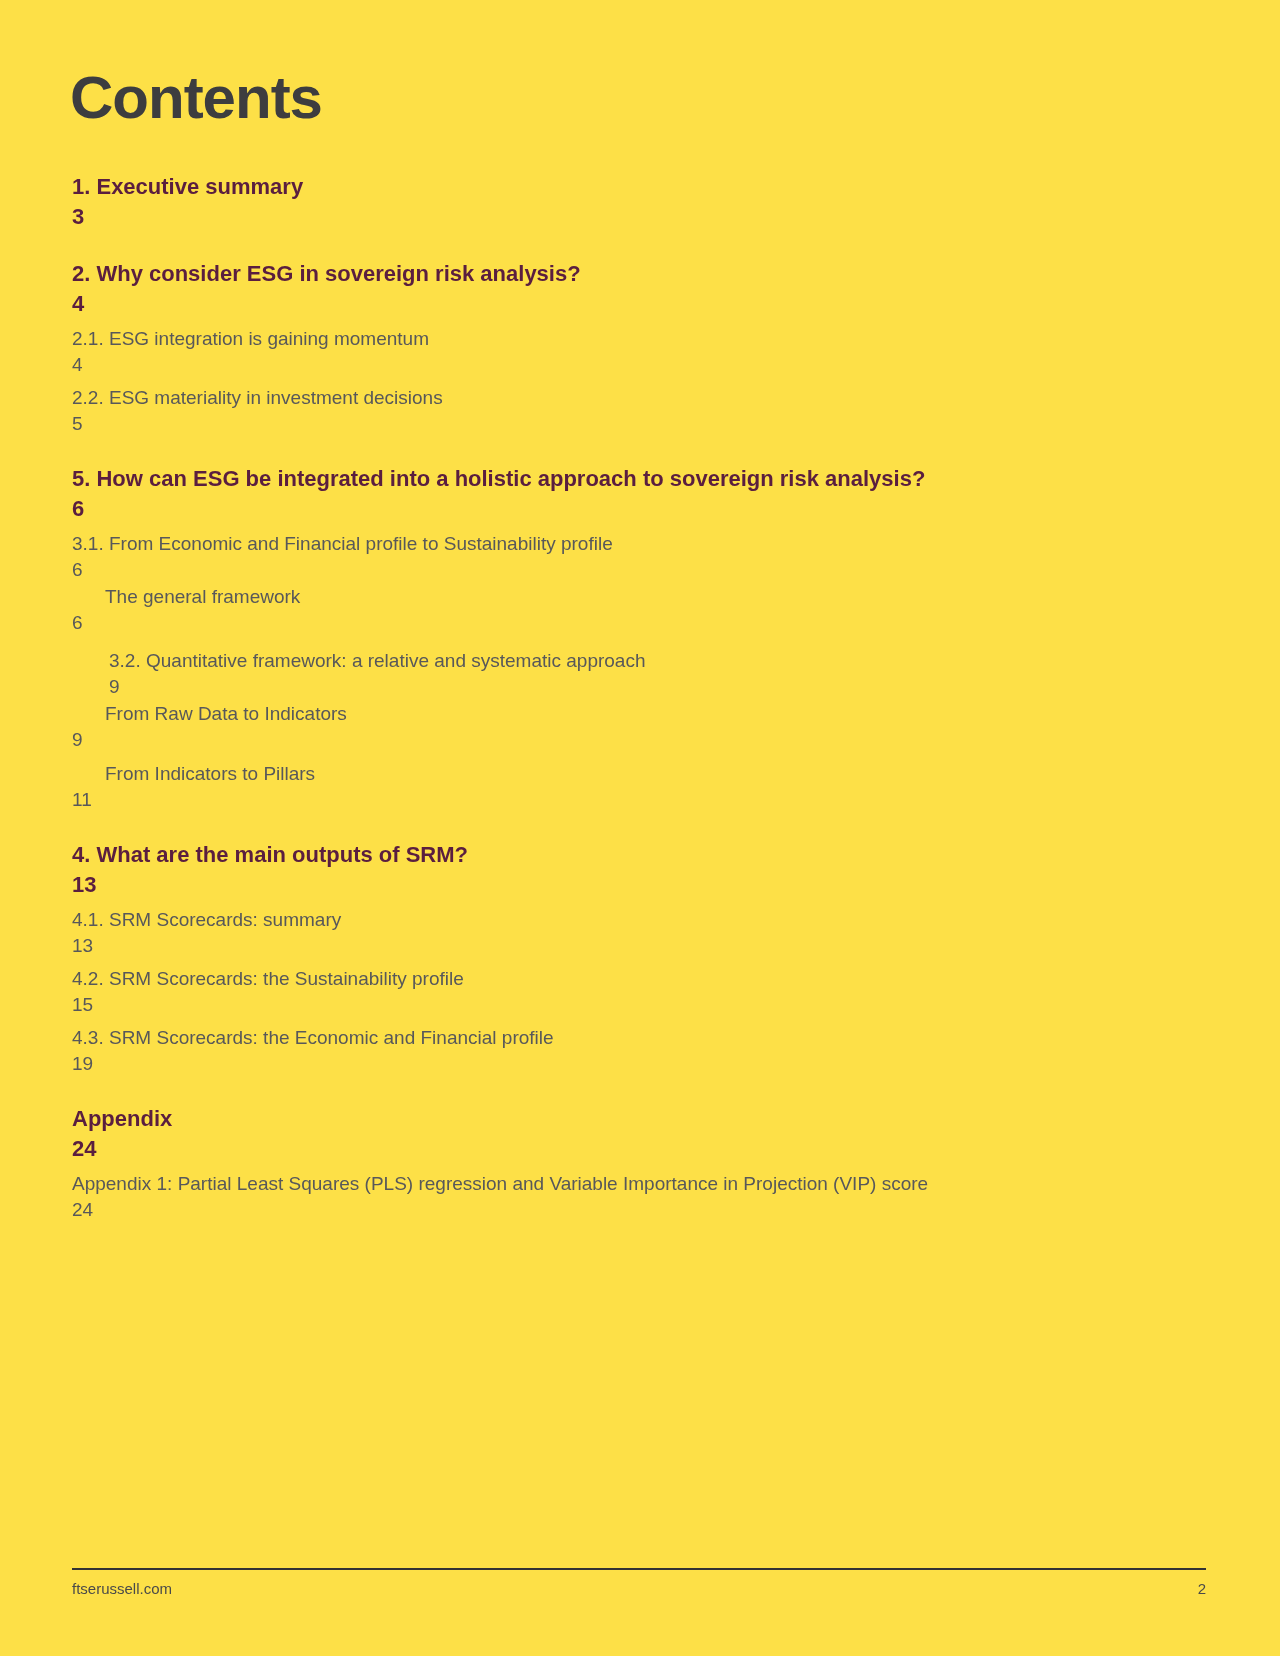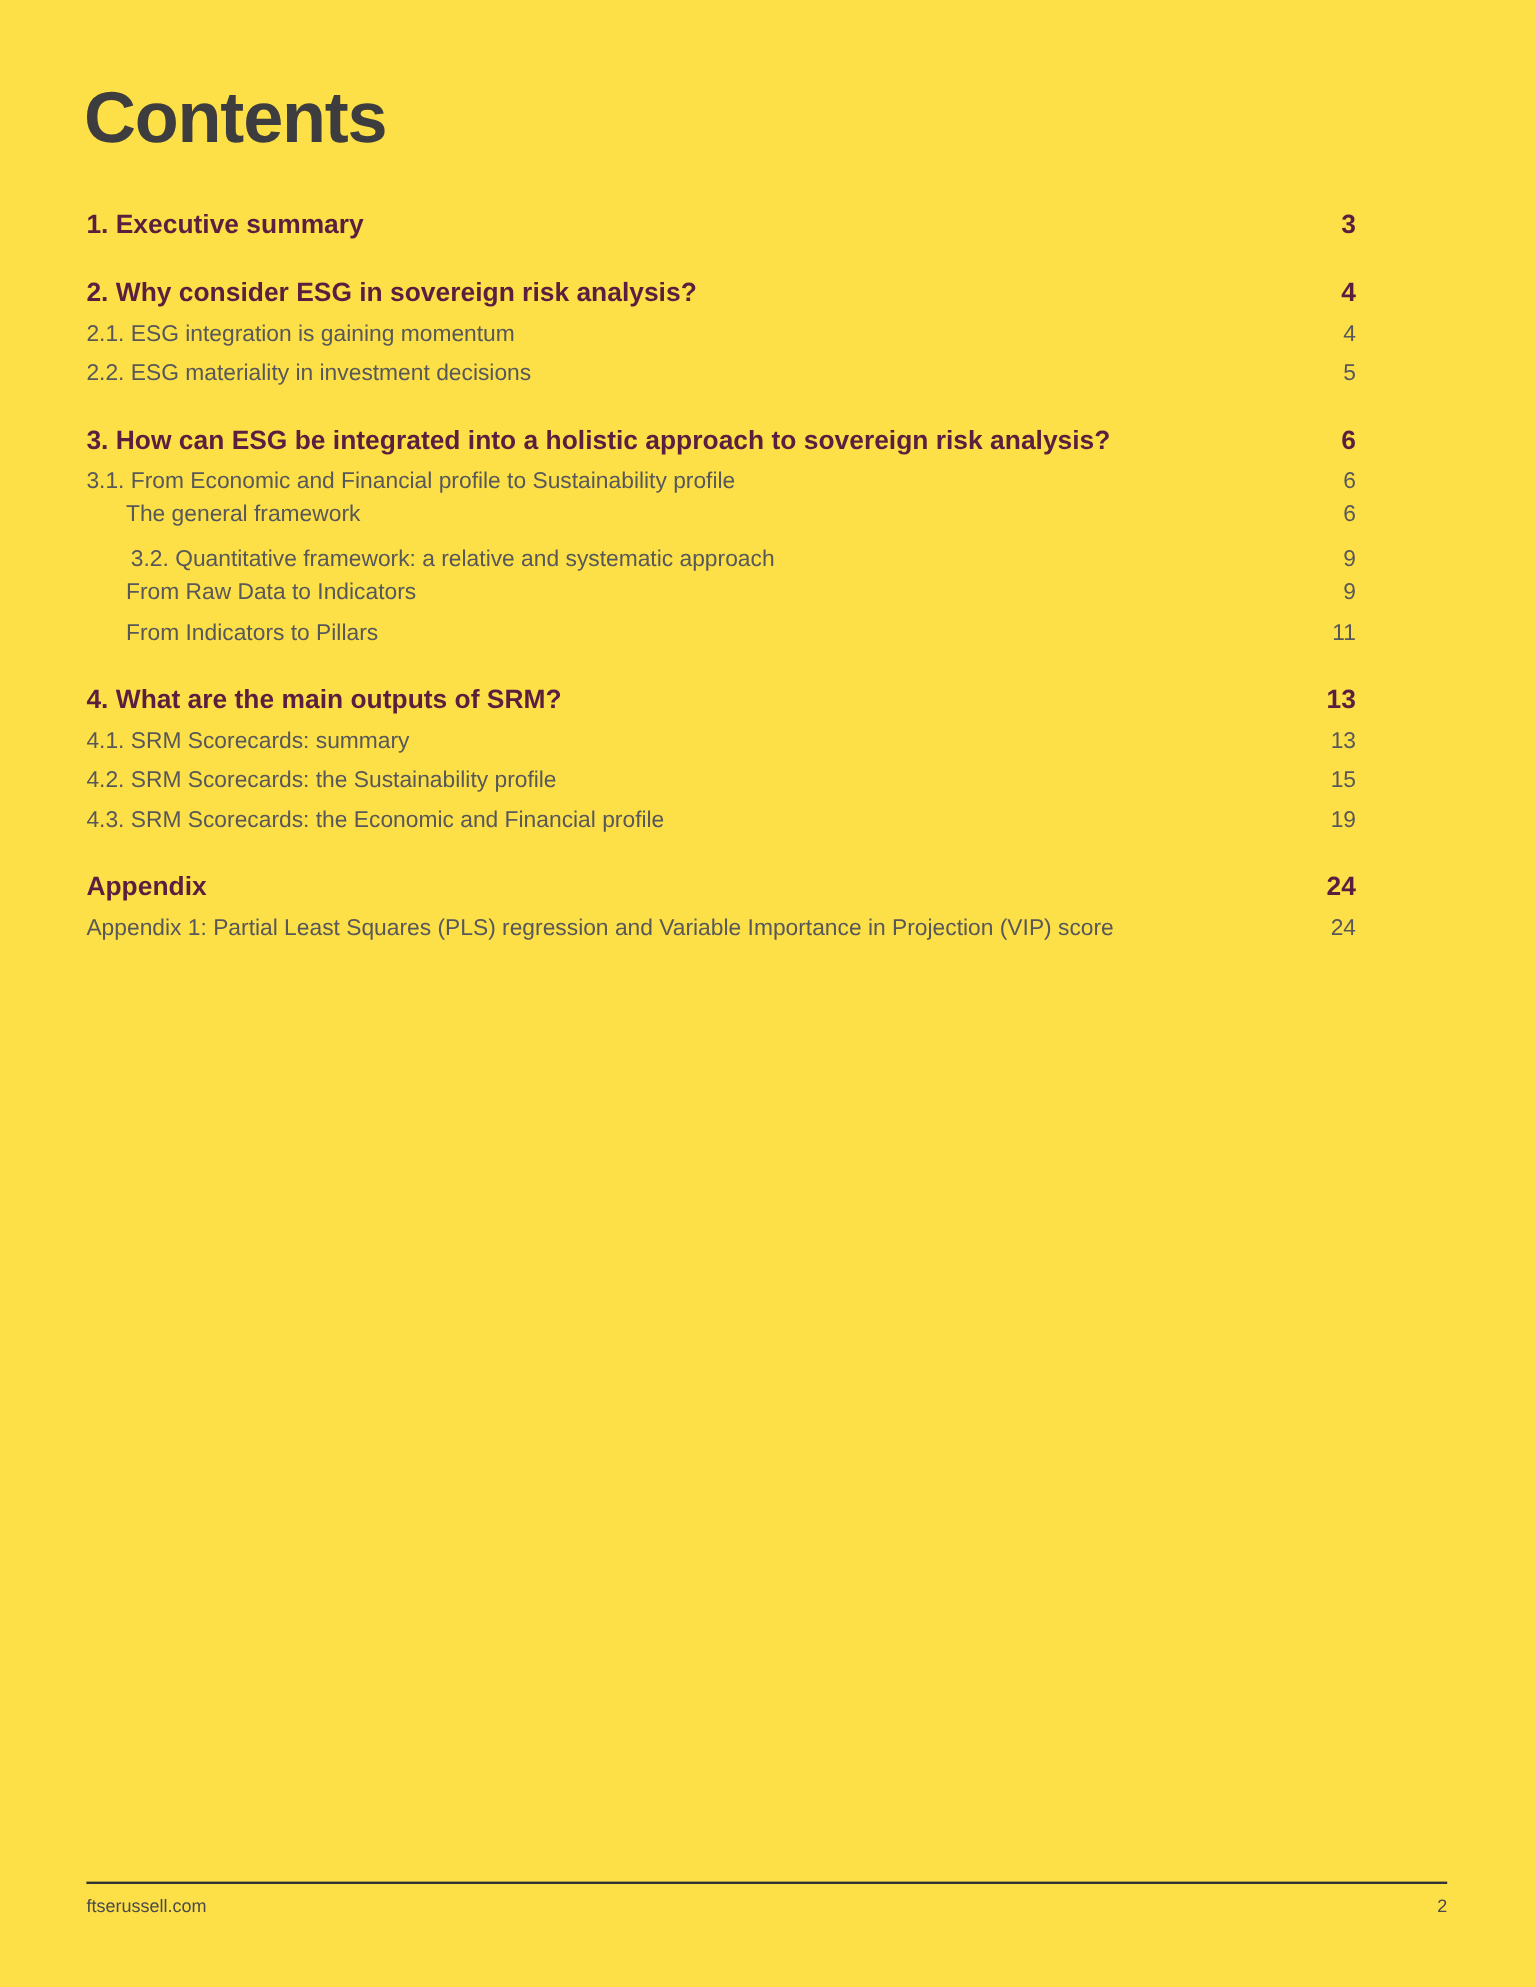--- a/index.html
+++ b/index.html
@@ -21,21 +21,21 @@
   .page{position:absolute;inset:0;background:#fde047;}
   .doc-title{
     position:absolute;left:70px;top:68px;
     font-size:60px;line-height:1;font-weight:bold;
     letter-spacing:-1px;color:var(--title);margin:0;
   }
   .toc{
     position:absolute;left:72px;top:172px;width:1058px;
   }
   .row{
-    display:flex;align-items:baseline;
+    display:flex;align-items:baseline;flex-direction:column;
   }
   .row .label{flex:1 1 auto;padding-right:24px;}
   .row .pagenum{flex:0 0 auto;white-space:nowrap;text-align:right;}
   .row.l1{
     color:var(--accent);font-weight:bold;font-size:22px;line-height:30px;margin-top:27px;
   }
   .row.l2{
     color:var(--body);font-size:19px;line-height:26px;margin-top:7px;
   }
   .row.l3{
@@ -74,21 +74,21 @@
       </div>
       <div class="row l2">
         <span class="label">2.1. ESG integration is gaining momentum</span>
         <span class="pagenum">4</span>
       </div>
       <div class="row l2">
         <span class="label">2.2. ESG materiality in investment decisions</span>
         <span class="pagenum">5</span>
       </div>
       <div class="row l1">
-        <span class="label">3. How can ESG be integrated into a holistic approach to sovereign risk analysis?</span>
+        <span class="label">5. How can ESG be integrated into a holistic approach to sovereign risk analysis?</span>
         <span class="pagenum">6</span>
       </div>
       <div class="row l2">
         <span class="label">3.1. From Economic and Financial profile to Sustainability profile</span>
         <span class="pagenum">6</span>
       </div>
       <div class="row l3">
         <span class="label">The general framework</span>
         <span class="pagenum">6</span>
       </div>

